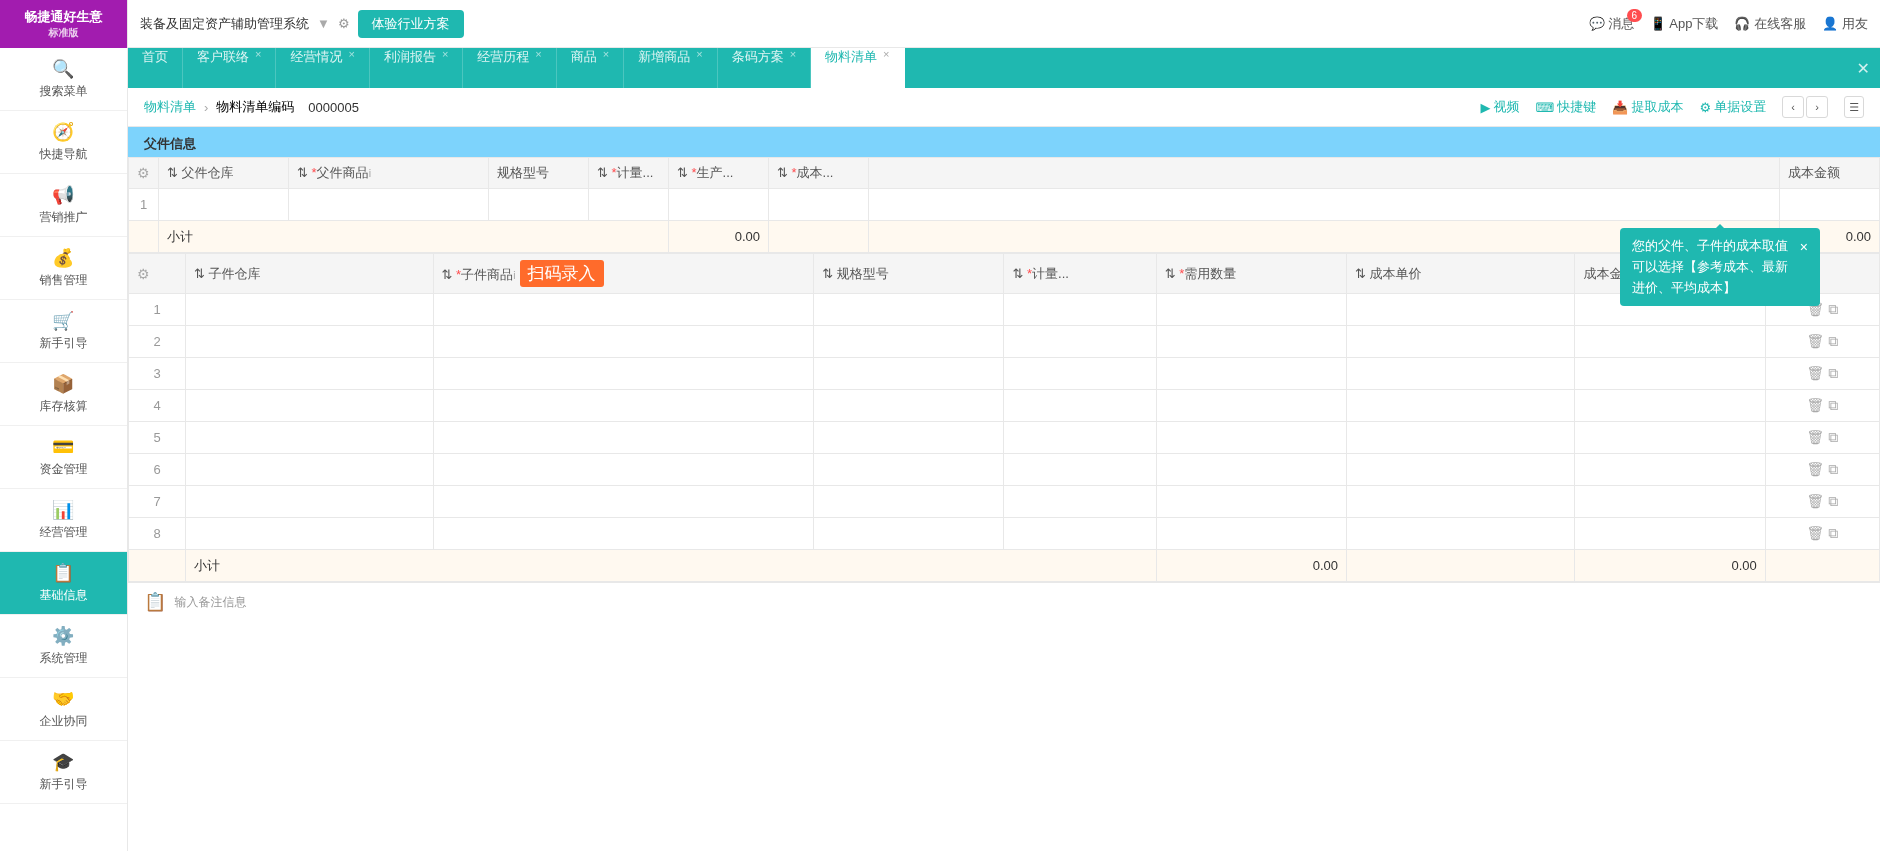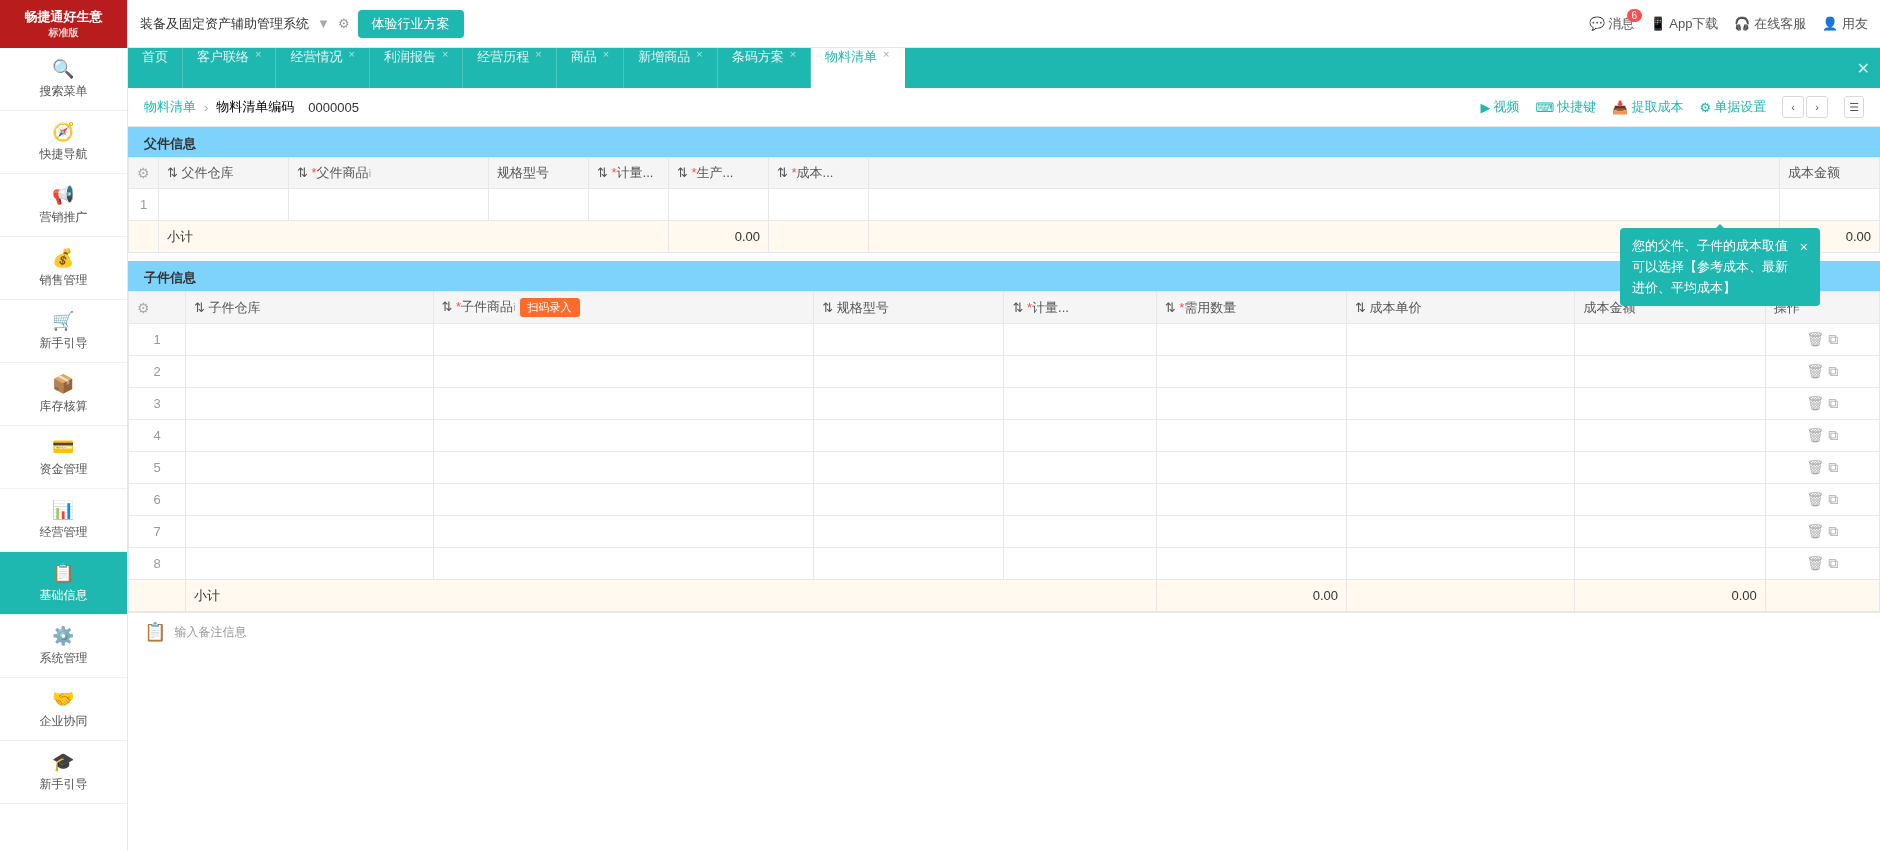--- a/index.html
+++ b/index.html
@@ -9,21 +9,21 @@
     .sidebar {
       width: 128px;
       background: #fff;
       display: flex;
       flex-direction: column;
       height: 100%;
       border-right: 1px solid #e8e8e8;
       flex-shrink: 0;
     }
     .sidebar-logo {
-      background: #b91c1c;
+      background: #a21caf;
       height: 48px;
       display: flex;
       align-items: center;
       justify-content: center;
       color: #fff;
       font-size: 14px;
       font-weight: bold;
       flex-direction: column;
       padding: 4px;
     }
@@ -251,21 +251,21 @@
       width: 30px;
     }
     .required { color: #ff4d4f; }
 
     .scan-btn {
       background: #ff6b2b;
       color: #fff;
       border: none;
       border-radius: 3px;
       padding: 2px 8px;
-      font-size: 11px;
+      font-size: 17px;
       cursor: pointer;
     }
 
     .action-icons {
       display: flex;
       gap: 4px;
       justify-content: center;
     }
     .action-icon {
       color: #aaa;
@@ -544,21 +544,20 @@
               <td colspan="4">小计</td>
               <td class="text-right">0.00</td>
               <td></td>
               <td></td>
               <td class="text-right">0.00</td>
             </tr>
           </tbody>
         </table>
       </div>
 
-      <div class="section-title" style="margin-top:8px;">子件信息</div>
       <div class="table-wrapper">
         <table class="data-table">
           <thead>
             <tr>
               <th class="col-num">
                 <span class="gear-icon">⚙</span>
               </th>
               <th class="col-warehouse">
                 <span>⇅</span> 子件仓库
               </th>

